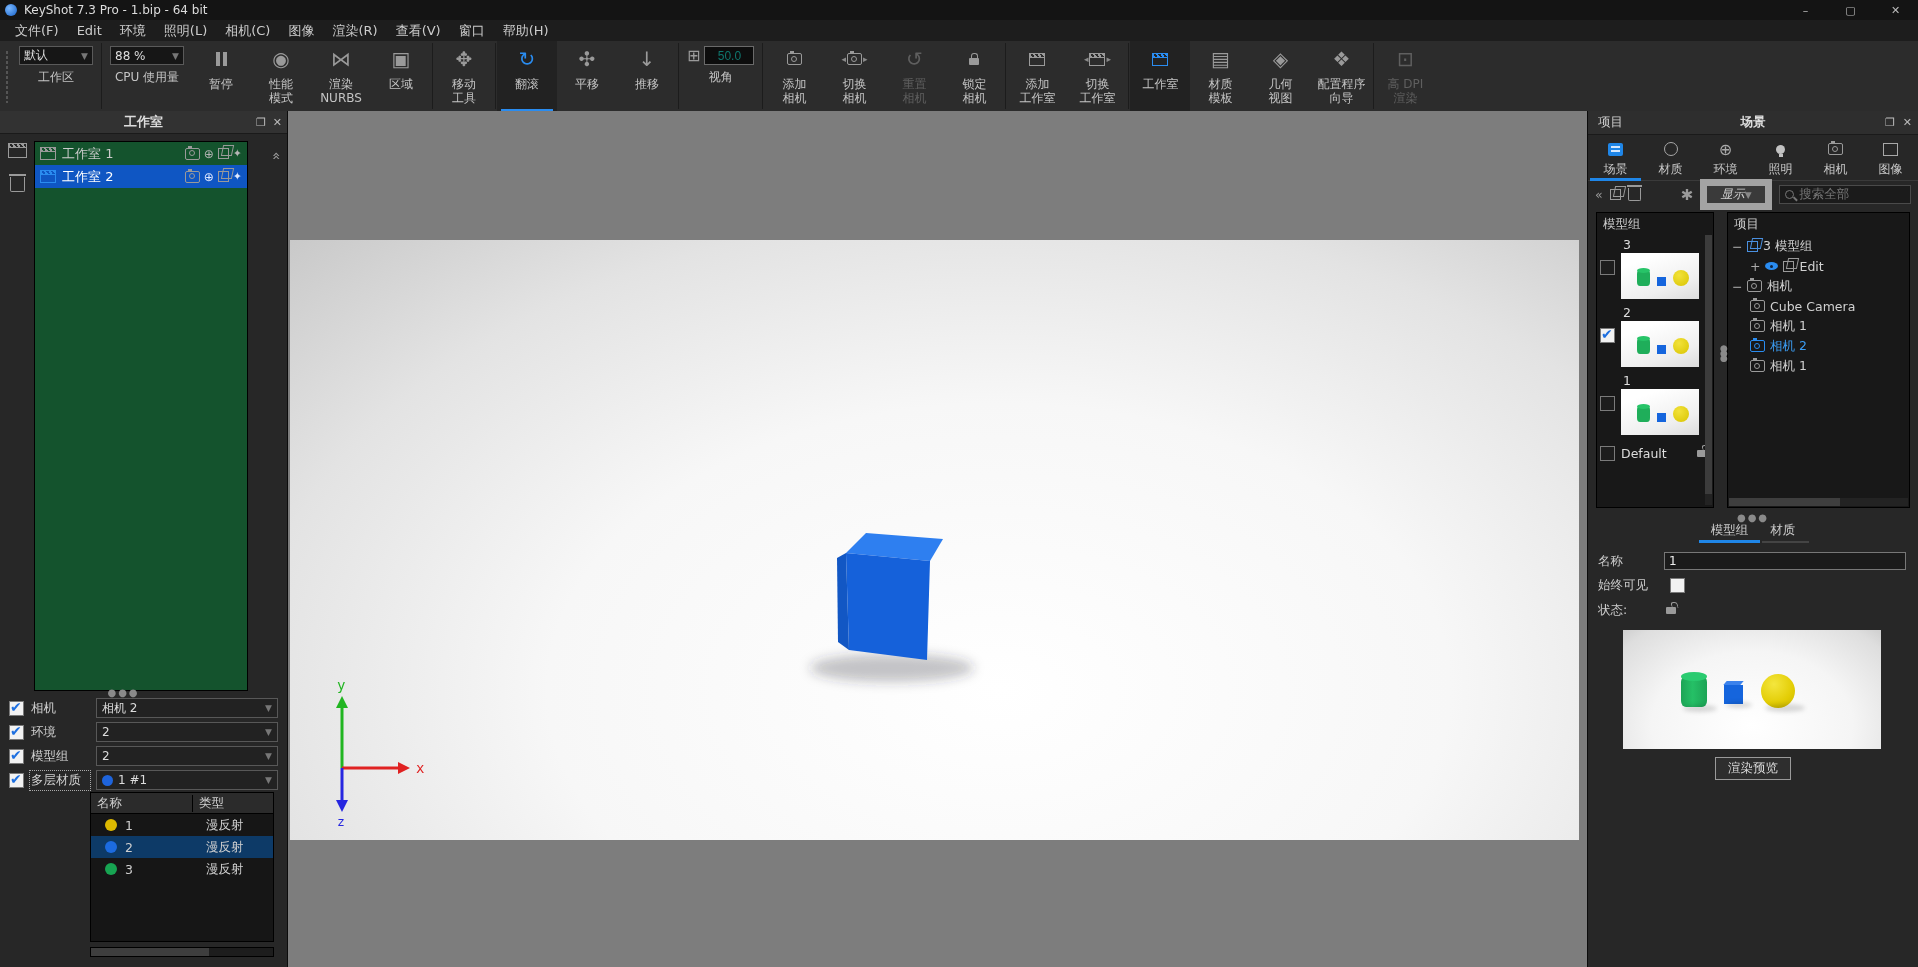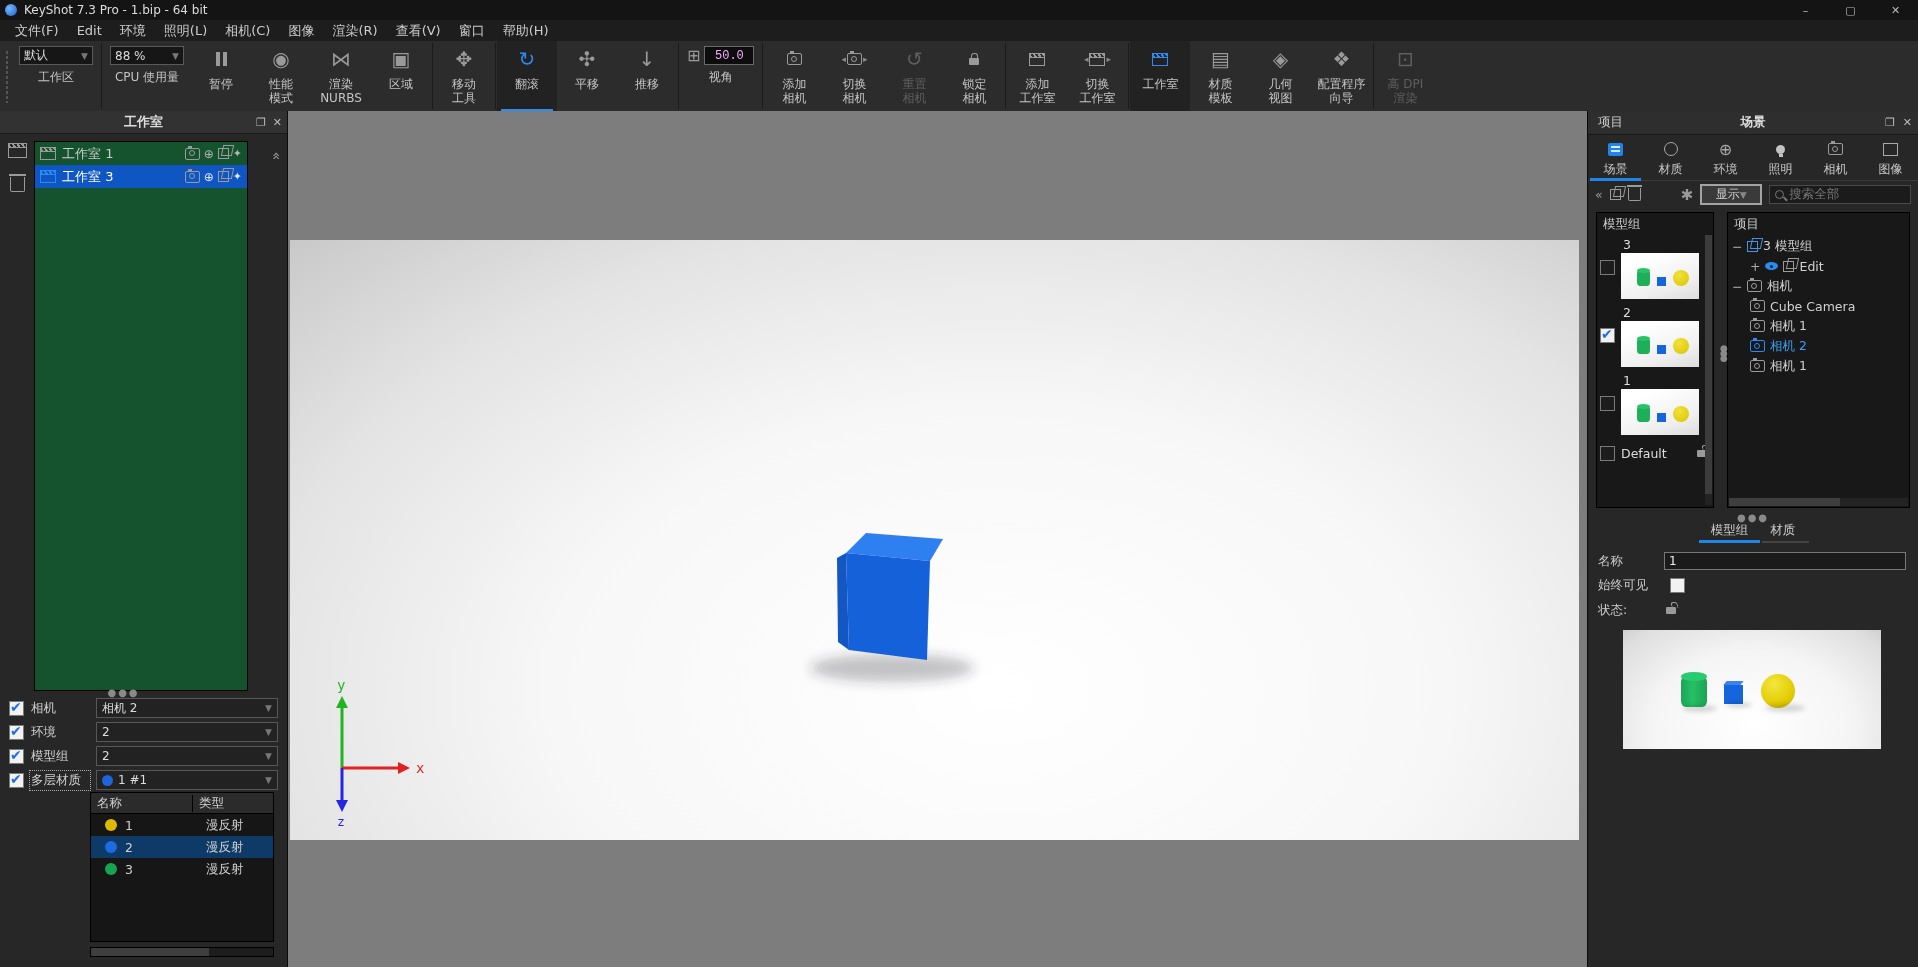--- a/index.html
+++ b/index.html
@@ -19,21 +19,21 @@
   .tb-col{display:flex;flex-direction:column;align-items:center;justify-content:flex-start;padding:5px 7px 3px;gap:5px;}
   .tb-btn{min-width:46px;position:relative;color:#c4c4c4;font-size:12px;text-align:center;}
   .tb-btn .ic{height:26px;display:flex;align-items:center;justify-content:center;font-size:20px;color:#9a9a9a;}
   .tb-btn.sel{background:#222;}
   .tb-btn.sel .ic{color:#2a8cf0;}
   .tb-btn.under:after{content:"";position:absolute;left:4px;right:4px;bottom:0;height:2px;background:#2a8cf0;}
   .tb-btn.dim,.tb-btn.dim .ic{color:#5f5f5f;}
   .tb-lbl{line-height:14px;white-space:pre;}
   .tb-dd{background:#161616;border:1px solid #5a5a5a;height:17px;min-width:64px;display:flex;align-items:center;justify-content:space-between;padding:0 4px;font-size:12px;color:#ddd;}
   .tb-dd .caret{color:#777;font-size:9px;margin-left:6px;}
-  .tb-input{background:#0d0d0d;border:1px solid #6a6a6a;color:#f0abfc;width:44px;height:15px;font-size:12px;text-align:center;font-family:Liberation Mono, monospace;}
+  .tb-input{background:#0d0d0d;border:1px solid #6a6a6a;color:#0f766e;width:44px;height:15px;font-size:12px;text-align:center;font-family:Liberation Sans, sans-serif;}
   .pausebars i{display:inline-block;width:4px;height:14px;background:#9a9a9a;margin:0 1.5px;}
   .miniarrow{font-size:9px;color:#8a8a8a;margin:0 1px;}
   .fovrow{display:flex;align-items:center;gap:4px;}
   
   .icam{display:inline-block;width:13px;height:10px;border:1px solid #9a9a9a;border-radius:2px;position:relative;flex:0 0 auto;}
   .icam:before{content:"";position:absolute;left:3px;top:1.5px;width:4px;height:4px;border:1px solid #9a9a9a;border-radius:50%;}
   .icam:after{content:"";position:absolute;top:-3px;left:2px;width:4px;height:2px;background:#9a9a9a;}
   .icam.blue,.icam.blue:before{border-color:#2a8cf0;}
   .icam.blue:after{background:#2a8cf0;}
   .iclap{display:inline-block;width:14px;height:11px;border:1px solid #9a9a9a;position:relative;flex:0 0 auto;}
@@ -101,21 +101,21 @@
   .rtab .ic{height:18px;display:flex;align-items:center;justify-content:center;font-size:16px;color:#a8a8a8;}
   .rtab.sel:after{content:"";position:absolute;left:2px;right:2px;bottom:-1px;height:3px;background:#1f86e8;}
   .iscene{width:15px;height:13px;background:#1f86e8;border-radius:2px;position:relative;}
   .iscene:before{content:"";position:absolute;left:3px;top:3px;right:3px;height:2px;background:#d5e8ff;box-shadow:0 4px 0 #d5e8ff;}
   .icirc{width:12px;height:12px;border:1.5px solid #a8a8a8;border-radius:50%;}
   .ibulb{width:9px;height:9px;border-radius:50%;background:#c2c2c2;position:relative;}
   .ibulb:after{content:"";position:absolute;left:2.5px;bottom:-3.5px;width:4px;height:3px;background:#c2c2c2;}
   .iframe{width:13px;height:11px;border:1px solid #a8a8a8;}
   .rtools{height:27px;display:flex;align-items:center;gap:7px;padding:0 7px;}
   .rtools .sp{flex:0 0 26px;}
-  .rdd{width:58px;height:17px;background:#3a3a3a;border:2px solid #a3a3a3;display:flex;align-items:center;justify-content:center;font-size:12px;}
+  .rdd{width:58px;height:17px;background:#3a3a3a;border:7px solid #a3a3a3;display:flex;align-items:center;justify-content:center;font-size:12px;font-style:italic;}
   .rdd .caret{color:#888;font-size:9px;}
   .rsearch{flex:1;height:17px;background:#1b1b1b;border:1px solid #4a4a4a;display:flex;align-items:center;gap:5px;padding:0 5px;color:#767676;}
   .rcols{position:absolute;left:8px;right:8px;top:101px;height:296px;display:flex;gap:13px;}
   .mscol{width:116px;background:#181818;border:1px solid #000;position:relative;}
   .mscol .chead{padding:3px 6px;color:#ccc;}
   .msitem{position:relative;padding:1px 6px 5px 24px;}
   .msitem .mlabel{font-size:12.5px;color:#ddd;margin-left:2px;}
   .msitem .cb{position:absolute;left:3px;top:24px;}
   .thumb{width:78px;height:46px;background:linear-gradient(160deg,#ffffff 20%,#efefef 70%,#dcdcdc 100%);position:relative;margin-top:1px;}
   .thumb .cyl{position:absolute;left:16px;top:17px;width:13px;height:16px;background:#1fae5a;border-radius:3px/4px;}
@@ -331,21 +331,21 @@
         <span>工作室 1</span>
         <span class="ricons">
             <span class="icam"></span>
             <span class="glb">⊕</span>
             <span class="imset"></span>
             <span>✦</span>
           </span>
       </div>
       <div class="srow sel">
         <span class="iclap blue"></span>
-        <span>工作室 3</span>
+        <span>工作室 2</span>
         <span class="ricons" style="color:#dfe9ff;">
             <span class="icam"></span>
             <span class="glb">⊕</span>
             <span class="imset"></span>
             <span>✦</span>
           </span>
       </div>
     </div>
     <span class="lcollapse">«</span>
     <div class="ldots">●●●</div>
@@ -598,15 +598,18 @@
     </div>
     <div class="frow" style="top:491px;gap:12px;">
       <span class="flab">状态:</span>
       <span class="ilock open" style="margin-top:0;"></span>
     </div>
     <div class="preview">
       <i class="cyl"></i>
       <i class="cub"></i>
       <i class="sph"></i>
     </div>
+    <div class="pbtn">
+      <span>渲染预览</span>
+    </div>
   </div>
 
 </div>
 
 </body></html>

